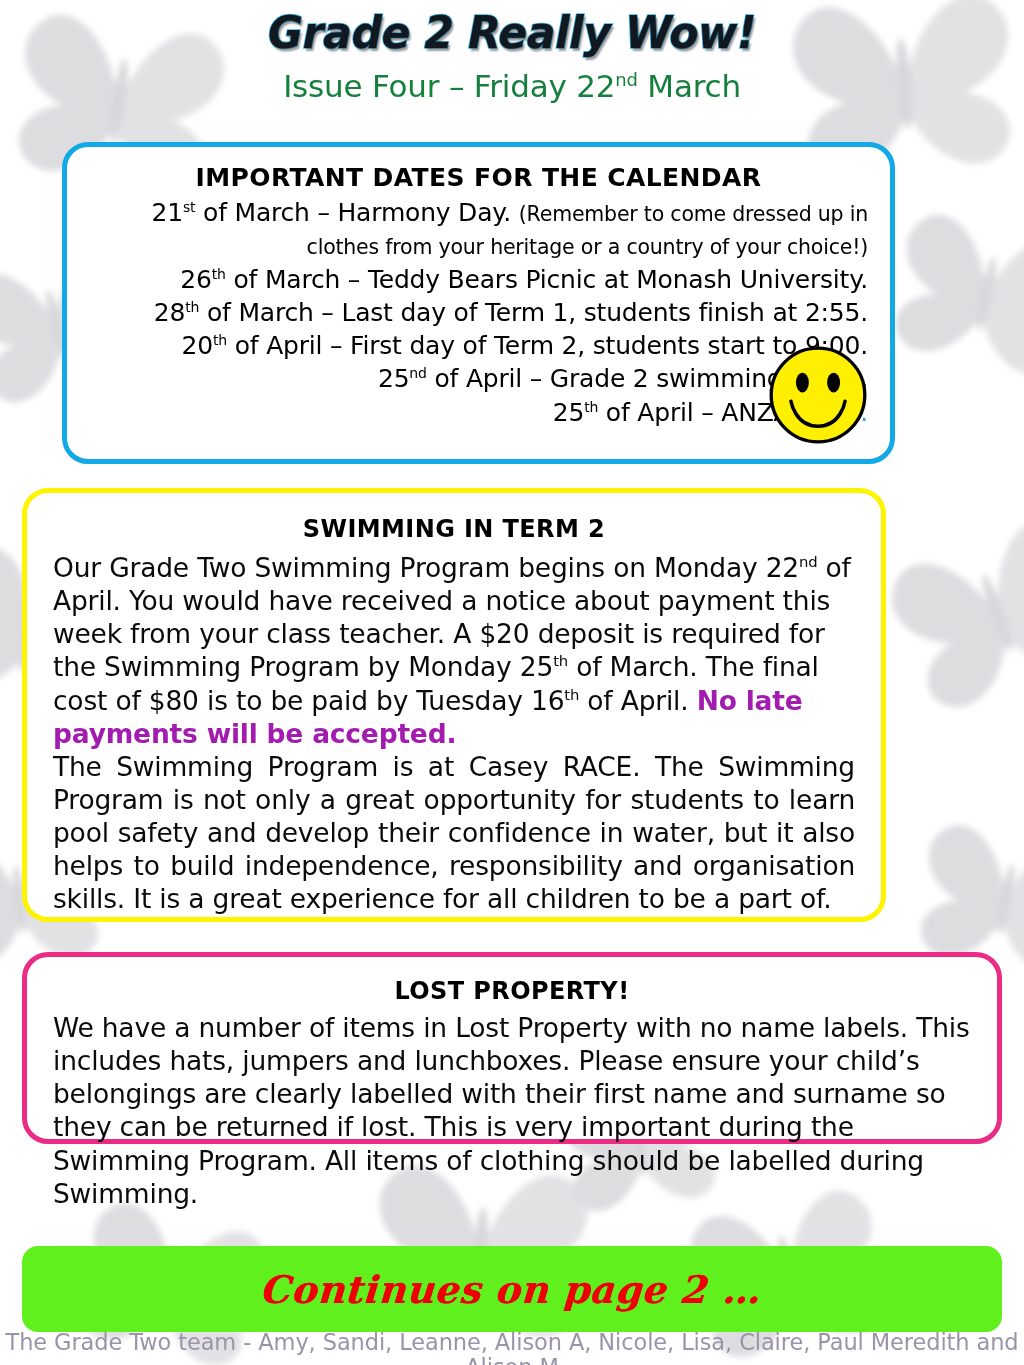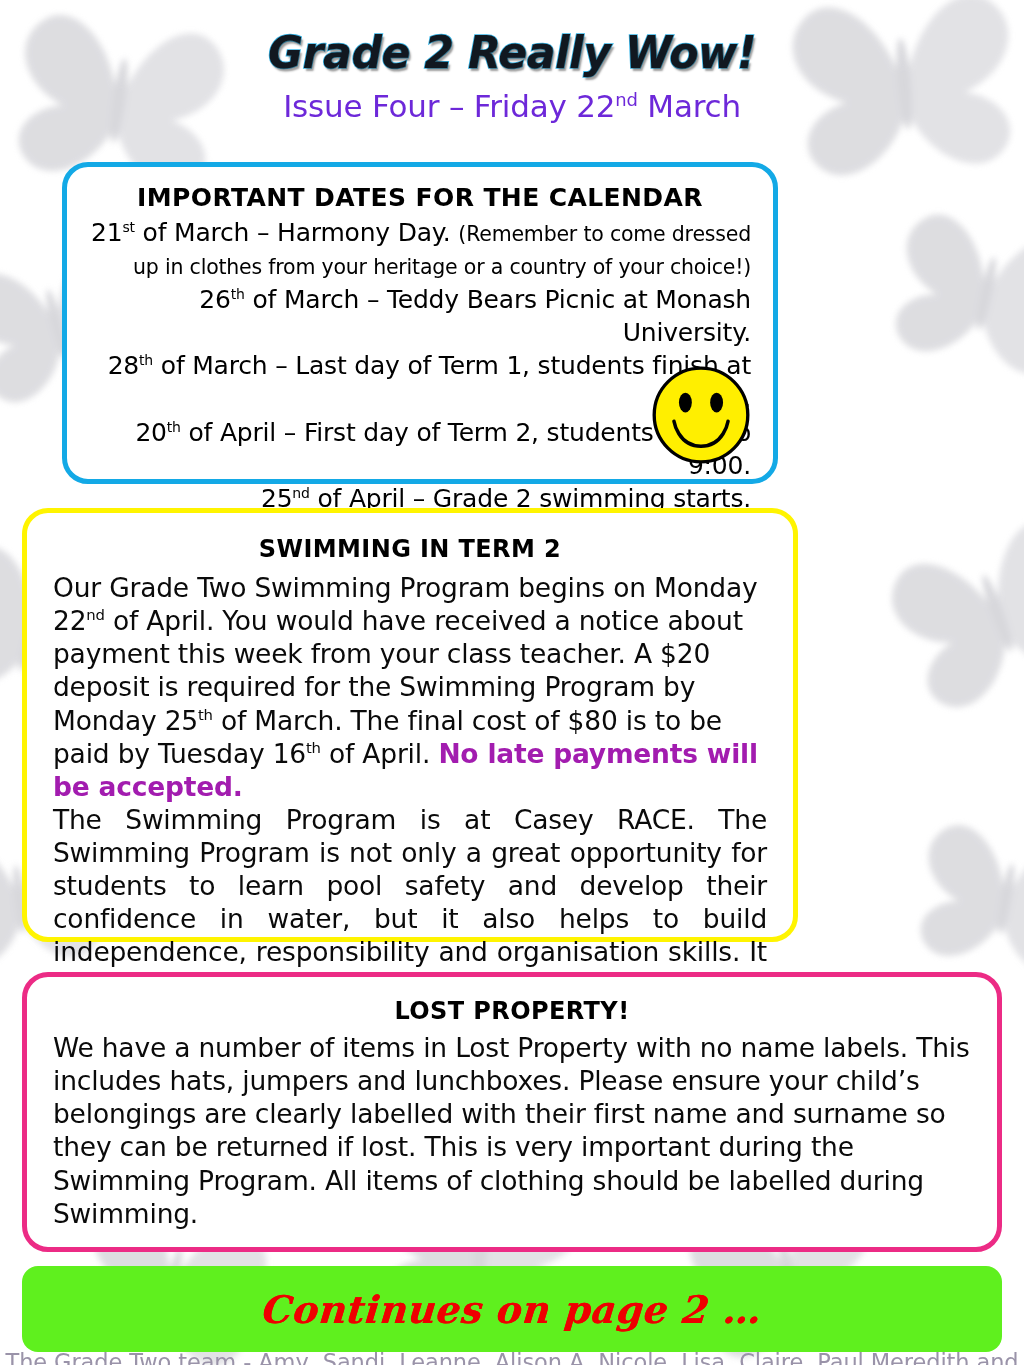--- a/index.html
+++ b/index.html
@@ -25,21 +25,20 @@
   #bg-watermark svg {
     width: 100%;
     height: 100%;
     display: block;
   }
 
   #page {
     position: absolute;
     inset: 0;
     z-index: 2;
-    margin-top: 20px;
   }
 
   
   .masthead {
     position: absolute;
     top: 10px;
     left: 0;
     width: 1024px;
     text-align: center;
   }
@@ -53,21 +52,21 @@
     -webkit-text-stroke: 1.6px #3bb7e8;
     paint-order: stroke fill;
     text-shadow: 2px 3px 2px rgba(40,40,40,0.45);
     line-height: 1.05;
     margin: 0;
     transform: scaleX(0.97);
   }
   .issue-line {
     font-family: "DejaVu Sans", sans-serif;
     font-size: 31px;
-    color: #6d28d9;
+    color: #15803d;
     margin: 13px 0 0 0;
     line-height: 1.1;
     letter-spacing: -0.2px;
   }
   .issue-line sup {
     font-size: 0.58em;
     vertical-align: super;
     line-height: 0;
   }
 
@@ -86,21 +85,21 @@
     font-weight: bold;
     color: #000;
     margin: 0 0 2px 0;
     letter-spacing: 0.4px;
   }
 
   
   #box-dates {
     left: 62px;
     top: 142px;
-    width: 716px;
+    width: 833px;
     height: 322px;
     border: 5px solid #13a9e6;
   }
   #box-dates .box-inner { padding: 16px 22px 8px 22px; }
   #box-dates .box-heading {
     font-size: 25px;
     margin-bottom: 4px;
   }
   .date-list {
     margin: 0;
@@ -126,21 +125,21 @@
     right: 20px;
     bottom: 12px;
     width: 104px;
     height: 104px;
   }
 
   
   #box-swimming {
     left: 22px;
     top: 488px;
-    width: 776px;
+    width: 864px;
     height: 434px;
     border: 5px solid #fff400;
   }
   #box-swimming .box-inner { padding: 22px 26px 10px 26px; }
   #box-swimming .box-heading {
     font-size: 24px;
     margin-bottom: 8px;
   }
   .body-text {
     font-size: 26.5px;
@@ -158,21 +157,21 @@
   .warn-red {
     color: #a21caf;
     font-weight: bold;
   }
 
   
   #box-lost {
     left: 22px;
     top: 952px;
     width: 980px;
-    height: 280px;
+    height: 192px;
     border: 5px solid #ec2b85;
   }
   #box-lost .box-inner { padding: 20px 26px 10px 26px; }
   #box-lost .box-heading {
     font-size: 24px;
     margin-bottom: 6px;
   }
 
   
   #box-continues {
@@ -249,21 +248,21 @@
     <div class="wordart-title">Grade 2 Really Wow!</div>
     <div class="issue-line"><span>Issue Four – Friday 22</span><sup>nd</sup><span> March</span></div>
   </div>
 
   <section class="box" id="box-dates">
     <div class="box-inner">
       <div class="box-heading">IMPORTANT DATES FOR THE CALENDAR</div>
       <ul class="date-list">
         <li><span>21</span><sup>st</sup><span> of March – Harmony Day. </span><span class="small-note">(Remember to come dressed up in clothes from your heritage or a country of your choice!)</span></li>
         <li><span>26</span><sup>th</sup><span> of March – Teddy Bears Picnic at Monash University.</span></li>
-        <li><span>28</span><sup>th</sup><span> of March – Last day of Term 1, students finish at 8:30.</span></li>
+        <li><span>28</span><sup>th</sup><span> of March – Last day of Term 1, students finish at 2:55.</span></li>
         <li><span>20</span><sup>th</sup><span> of April – First day of Term 2, students start to 9:00.</span></li>
         <li><span>25</span><sup>nd</sup><span> of April – Grade 2 swimming starts.</span></li>
         <li><span>25</span><sup>th</sup><span> of April – ANZAC Day</span><span class="dot-accent">.</span></li>
       </ul>
     </div>
 
     <svg id="smiley" viewBox="0 0 100 100" xmlns="http://www.w3.org/2000/svg">
       <circle cx="50" cy="50" r="45" fill="#ffef00" stroke="#000000" stroke-width="3.2"></circle>
       <ellipse cx="35" cy="38" rx="6.2" ry="9.5" fill="#000000"></ellipse>
       <ellipse cx="65" cy="38" rx="6.2" ry="9.5" fill="#000000"></ellipse>

